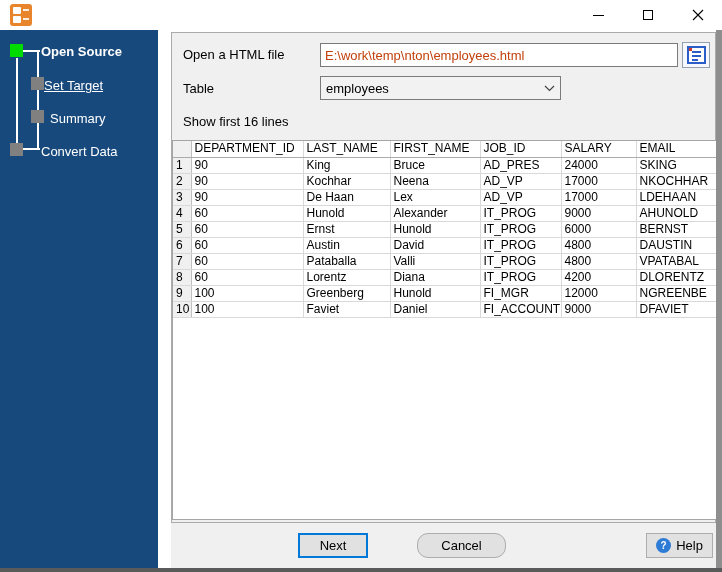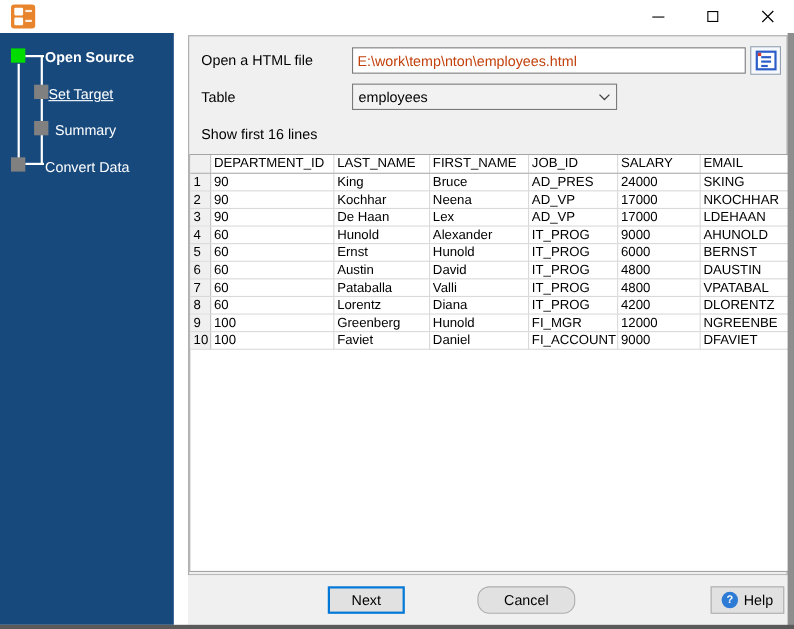--- a/index.html
+++ b/index.html
@@ -56,21 +56,21 @@
   
   .hscrollbar { height:17px; background:#F1F1F1; border-top:1px solid #E0E0E0; display:flex; align-items:center; }
   .sb-arrow { width:17px; height:17px; display:flex; align-items:center; justify-content:center; }
   .sb-track { flex:1; height:17px; position:relative; }
   .sb-thumb { position:absolute; left:0px; top:2px; width:240px; height:13px; background:#CDCDCD; }
 
   
   .bottom-strip { position:absolute; left:171px; top:523px; width:545px; height:45px; background:#F0F0F0; }
   .btn { position:absolute; top:533px; height:25px; background:#E1E1E1; border:1px solid #ADADAD; font-family:"Liberation Sans",sans-serif; font-size:13px; color:#000; display:flex; align-items:center; justify-content:center; }
   .btn-next { left:298px; width:70px; border:2px solid #0078D7; }
-  .btn-cancel { left:434px; width:89px;border-radius:11px; }
+  .btn-cancel { left:417px; width:89px;border-radius:11px; }
   .btn-help { left:646px; width:67px; gap:5px; }
   .help-ico { width:15px; height:15px; border-radius:50%; background:#2E7BD6; color:#fff; font-size:10px; font-weight:bold; display:flex; align-items:center; justify-content:center; }
 
   
   .frame-right { position:absolute; left:716px; top:30px; width:6px; height:542px; background:#8E8E8E; }
   .frame-bottom { position:absolute; left:0; top:568px; width:722px; height:4px; background:#5A5A5A; }
 </style>
 </head>
 <body>
 

